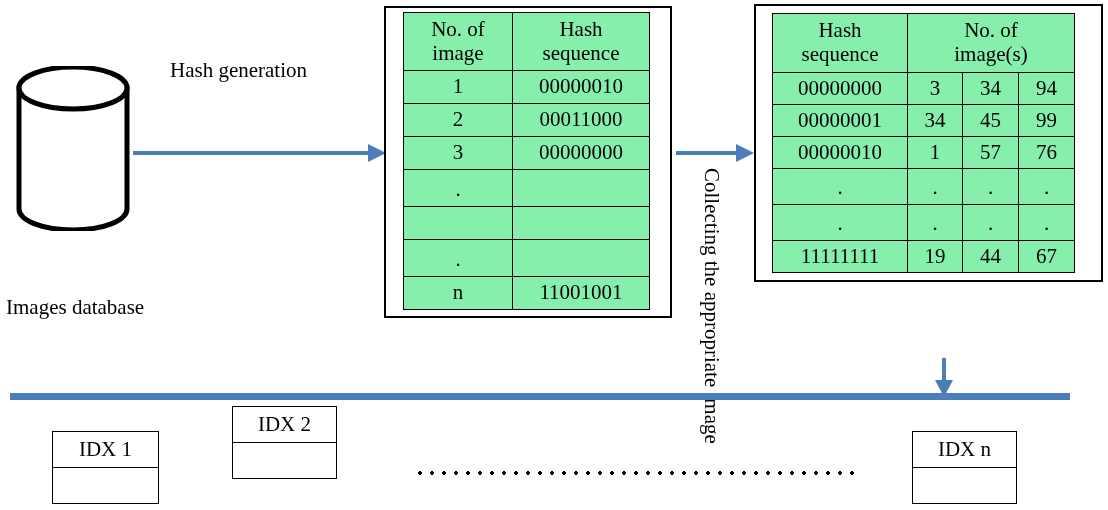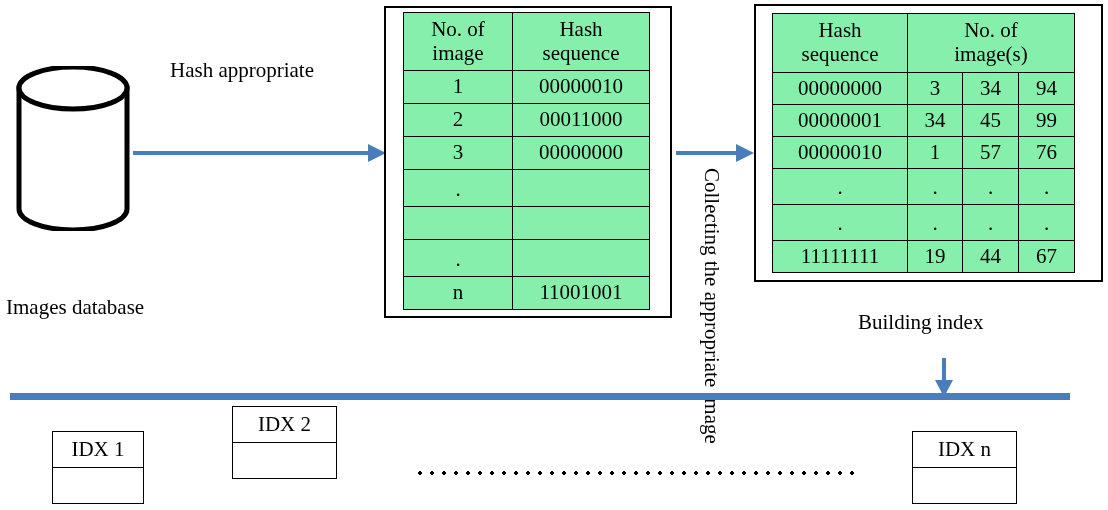--- a/index.html
+++ b/index.html
@@ -135,21 +135,21 @@
 
   <div id="db-cylinder">
     <svg width="118" height="165" viewBox="0 0 118 165" xmlns="http://www.w3.org/2000/svg">
       <path d="M5,22 L5,143 A54,21 0 0 0 113,143 L113,22 Z" fill="#ffffff" stroke="#000000" stroke-width="5"></path>
       <ellipse cx="59" cy="22" rx="54" ry="21" fill="#ffffff" stroke="#000000" stroke-width="5"></ellipse>
     </svg>
   </div>
 
   <div class="caption" style="left:6px; top:250px;margin-top:45px;">Images database</div>
 
-  <div class="caption" style="left:170px; top:58px;">Hash appropriate</div>
+  <div class="caption" style="left:170px; top:58px;">Hash generation</div>
 
   <div class="harrow-line" style="left:133px; top:151px; width:237px;"></div>
   <div class="harrow-head" style="left:368px; top:144px;"></div>
 
   <div class="frame" style="left:384px; top:6px; width:288px; height:312px;"></div>
 
   <table class="grid" id="hash-table" style="left:403px; top:12px; width:246px;">
     <colgroup>
         <col style="width:109px">
         <col style="width:137px">
@@ -257,28 +257,27 @@
       </tr>
       <tr>
         <td style="height:31px;">11111111</td>
         <td>19</td>
         <td>44</td>
         <td>67</td>
       </tr>
     </tbody>
   </table>
 
-  <div class="caption" style="left:858px; top:310px;">Building index</div>
 
   <div class="varrow-line" style="left:942px; top:358px; height:24px;"></div>
   <div class="varrow-head" style="left:935px; top:380px;"></div>
 
   <div id="index-bar" style="left:10px; top:393px; width:1060px;"></div>
 
-  <div class="idx-box" style="left:52px; top:431px; width:92px; height:73px;">
+  <div class="idx-box" style="left:52px; top:431px; width:107px; height:73px;">
     <div class="idx-top">IDX 1</div>
     <div class="idx-bottom"></div>
   </div>
 
   <div class="idx-box" style="left:232px; top:406px; width:105px; height:73px;">
     <div class="idx-top">IDX 2</div>
     <div class="idx-bottom"></div>
   </div>
 
   <div id="dots" style="left:414px; top:470px; width:448px;"></div>

